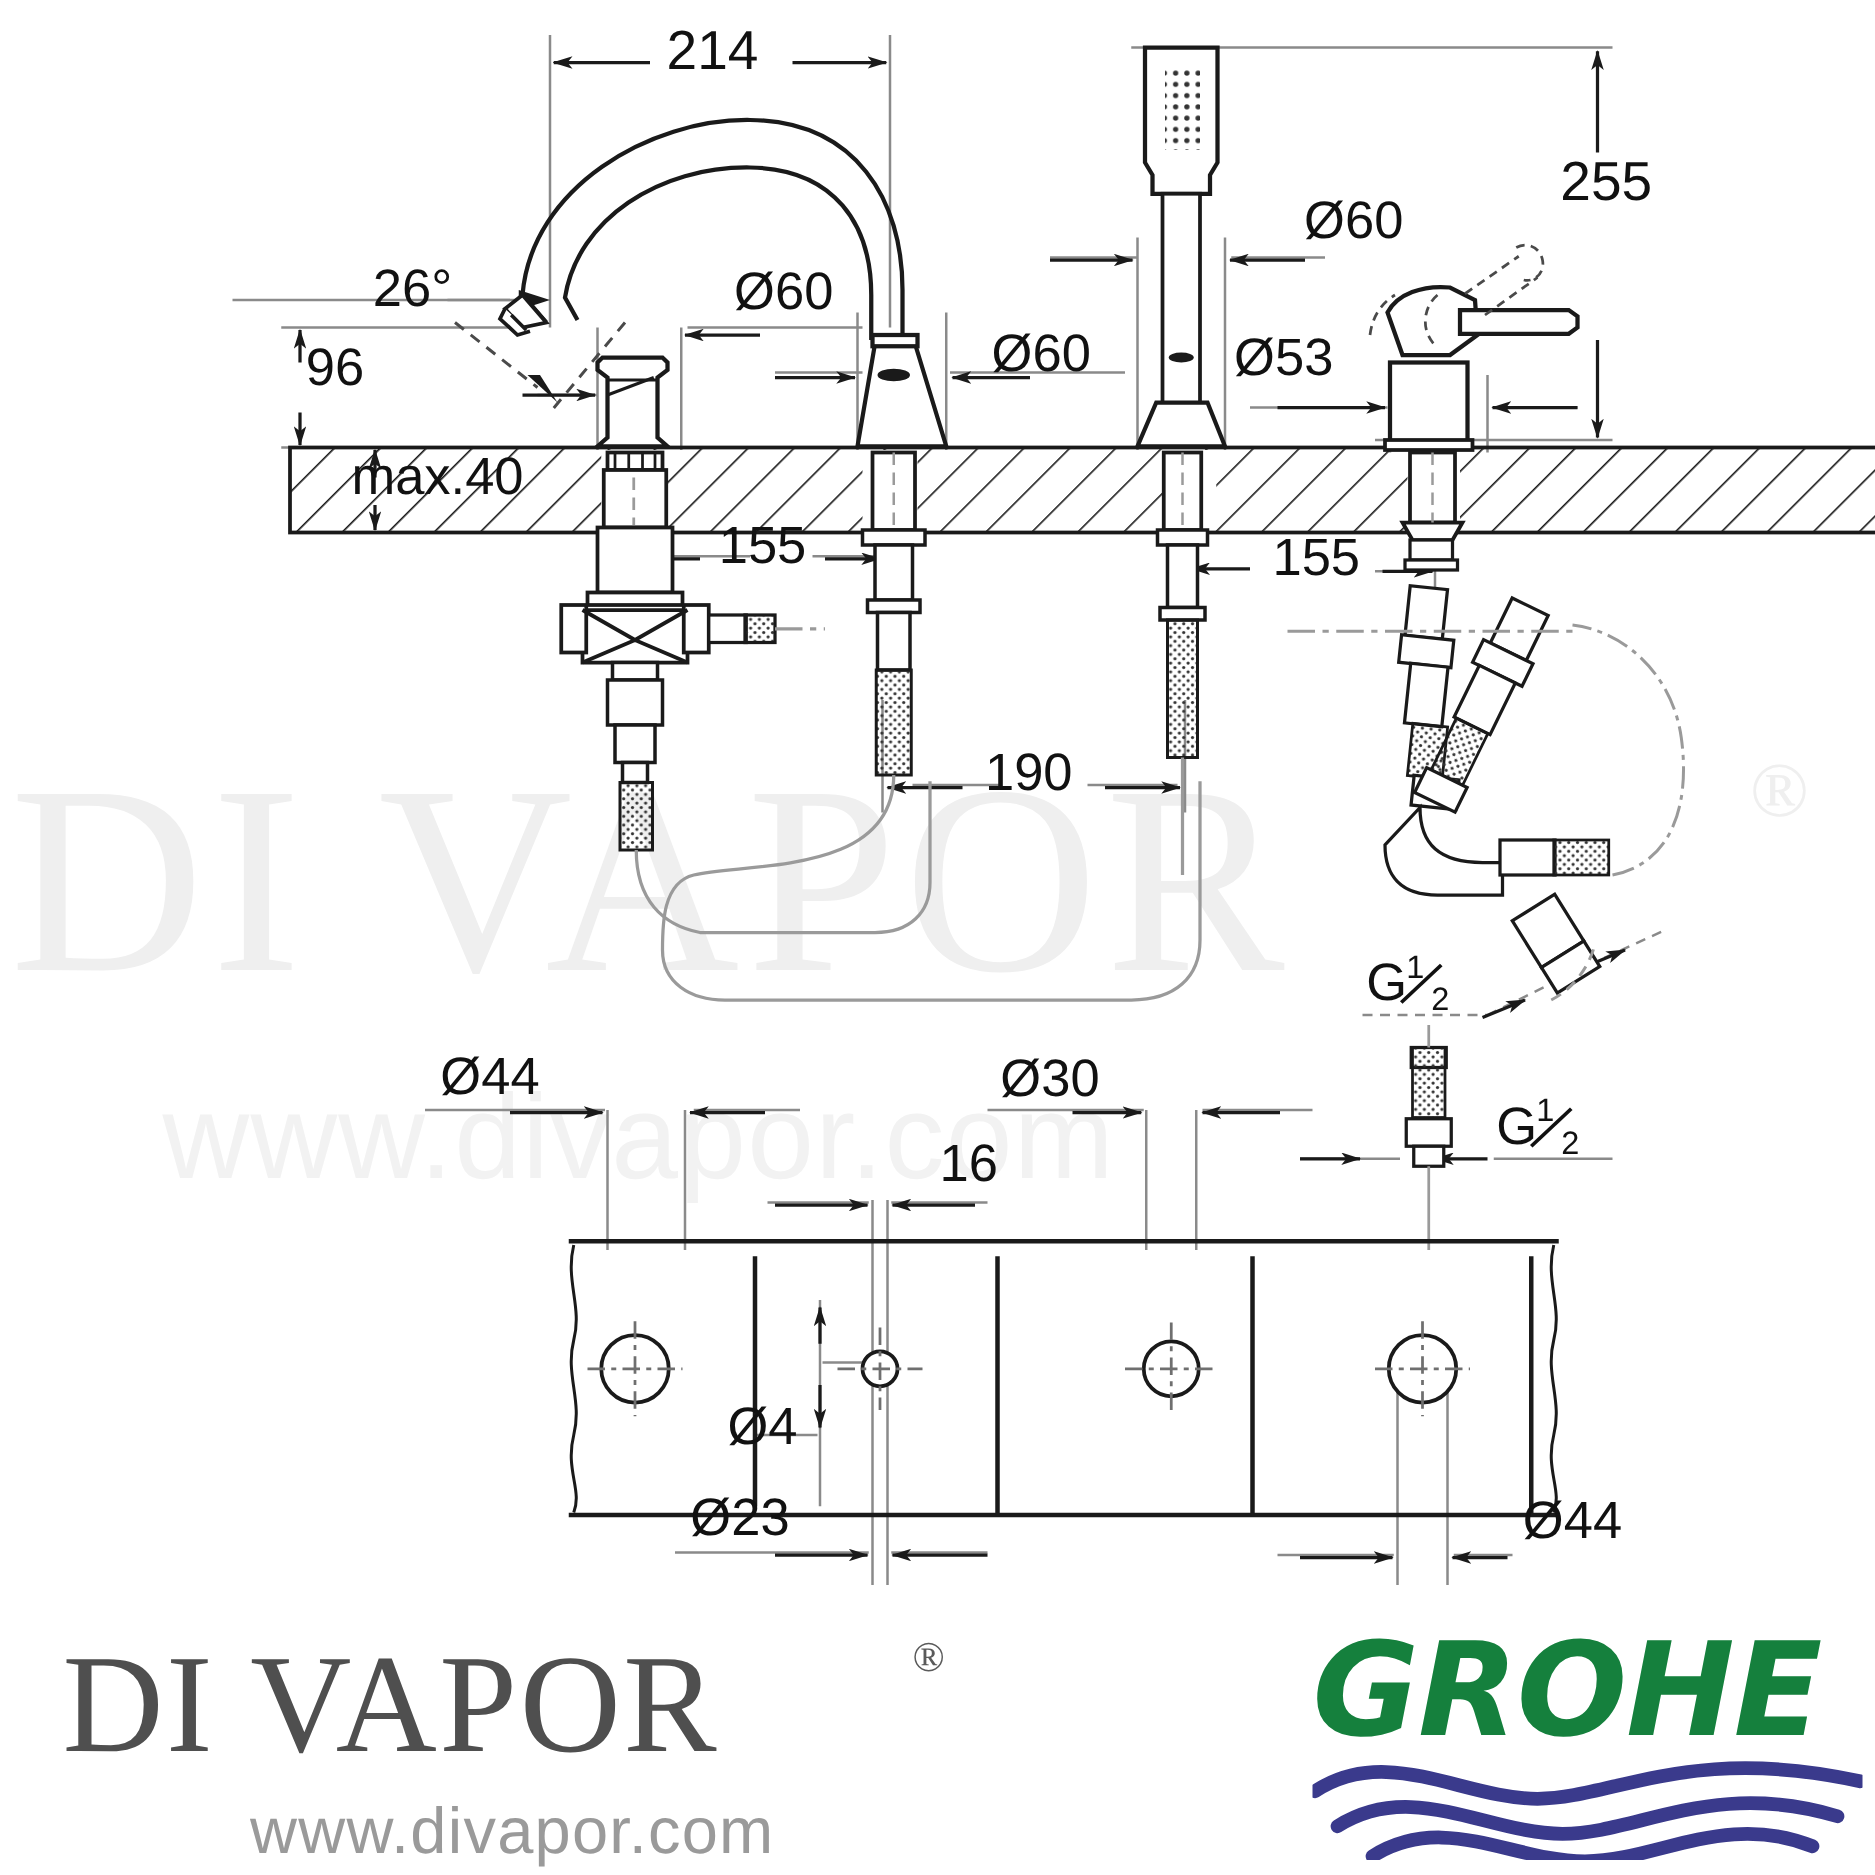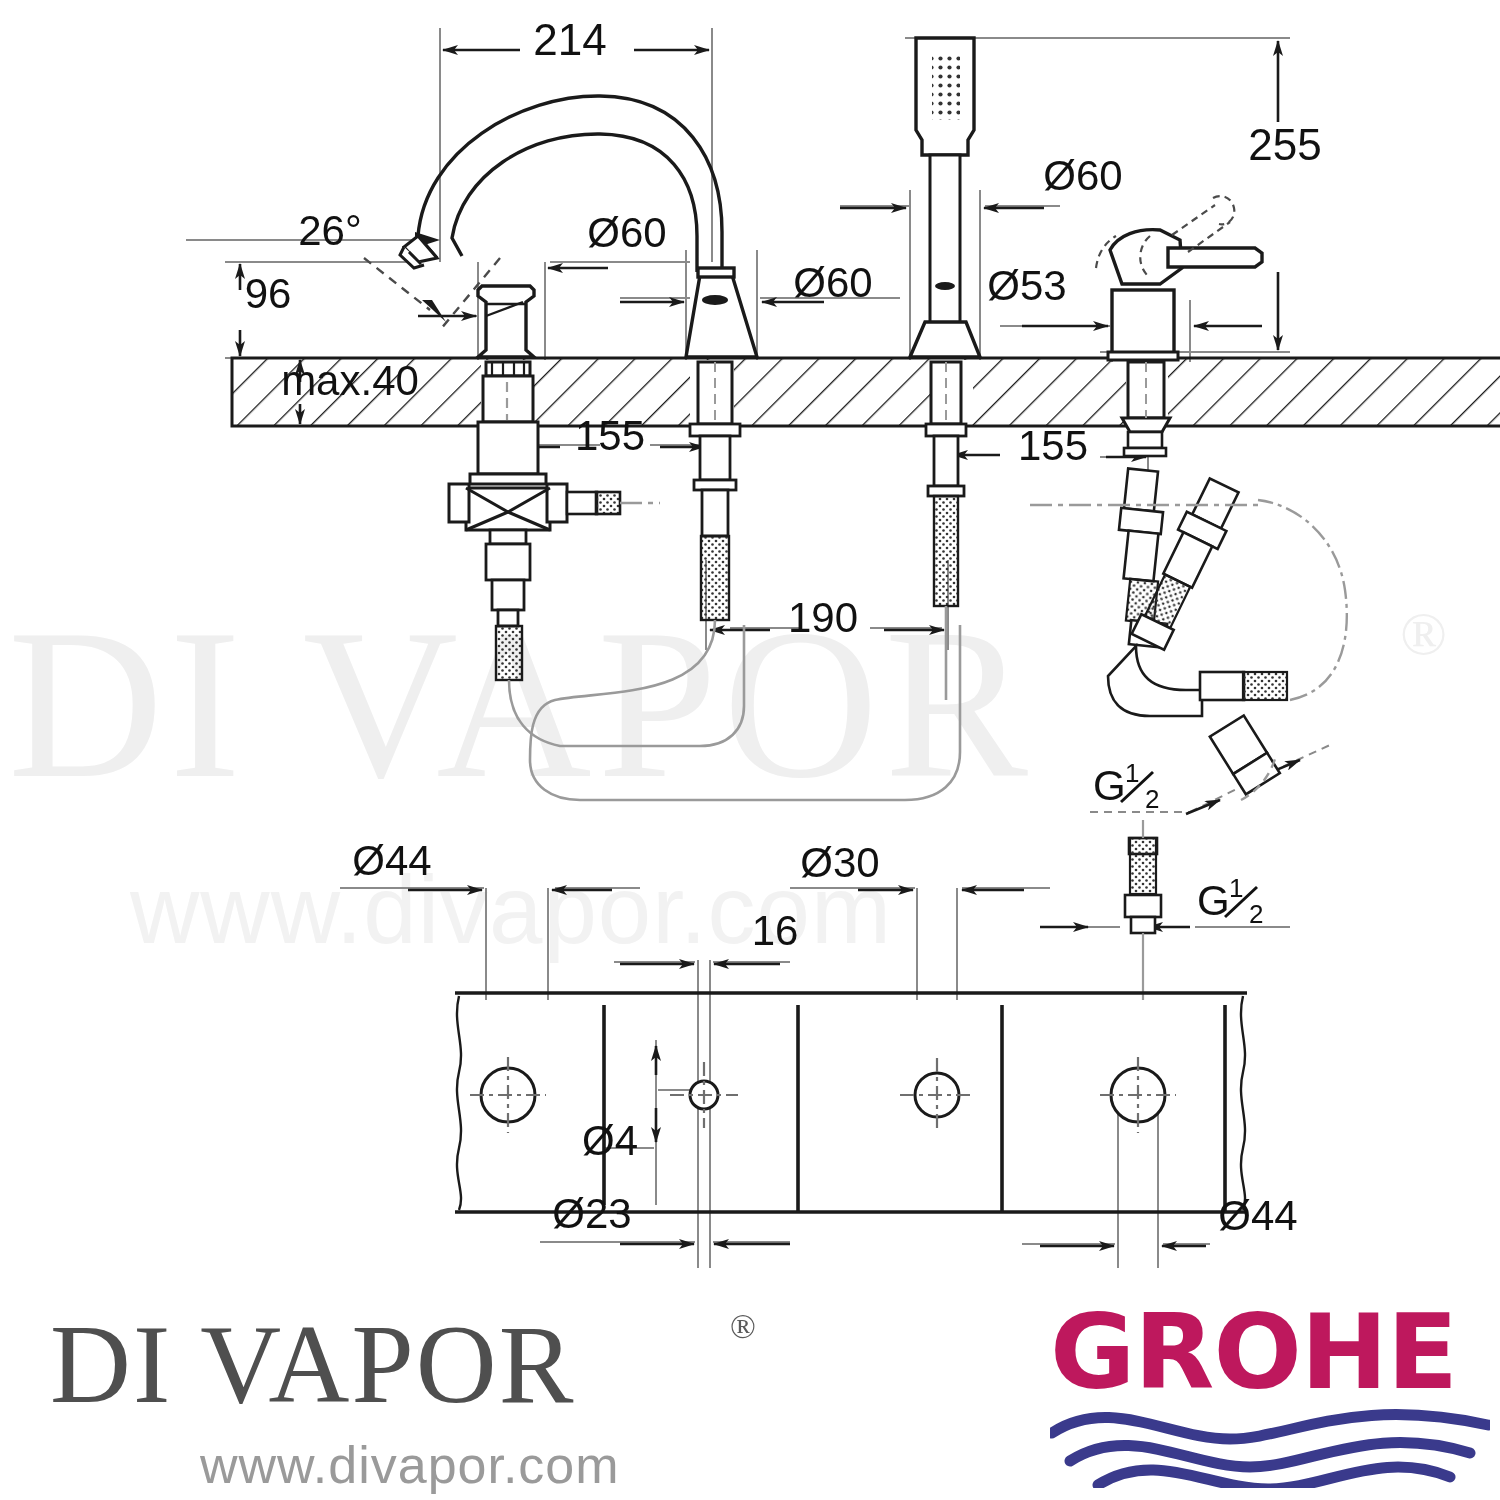--- a/index.html
+++ b/index.html
@@ -92,23 +92,24 @@
     width: 470px;
     height: 195px;
   }
   #grohe-word {
     position: absolute;
     left: 30px;
     top: -4px;
     font-family: "DejaVu Sans", sans-serif;
     font-weight: bold;
     font-size: 104px;
-    color: #be185d;
+    color: #15803d;
     letter-spacing: -1px;
     white-space: nowrap;
+    font-style: italic;
   }
   #grohe-waves {
     position: absolute;
     left: 30px;
     top: 108px;
     width: 440px;
     height: 85px;
   }
 </style>
 </head>

